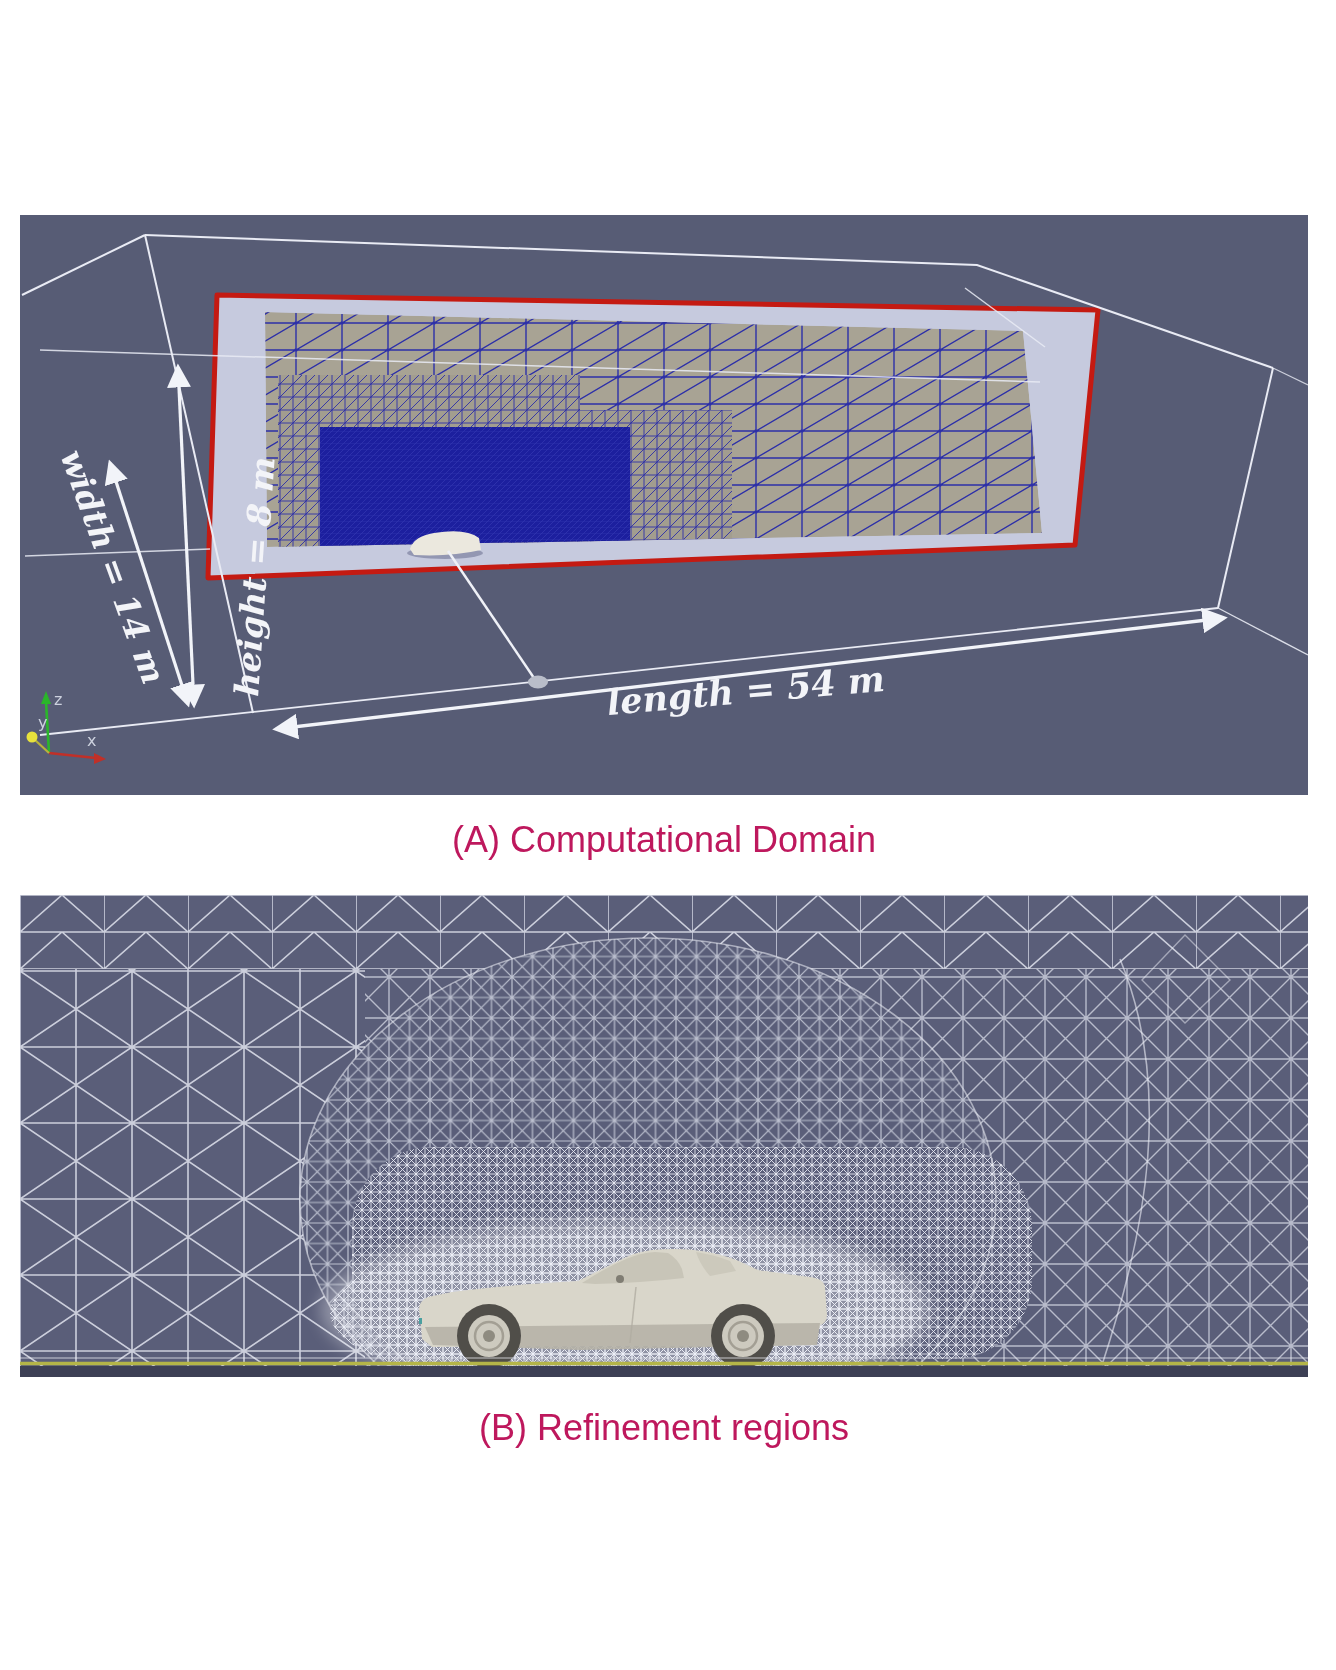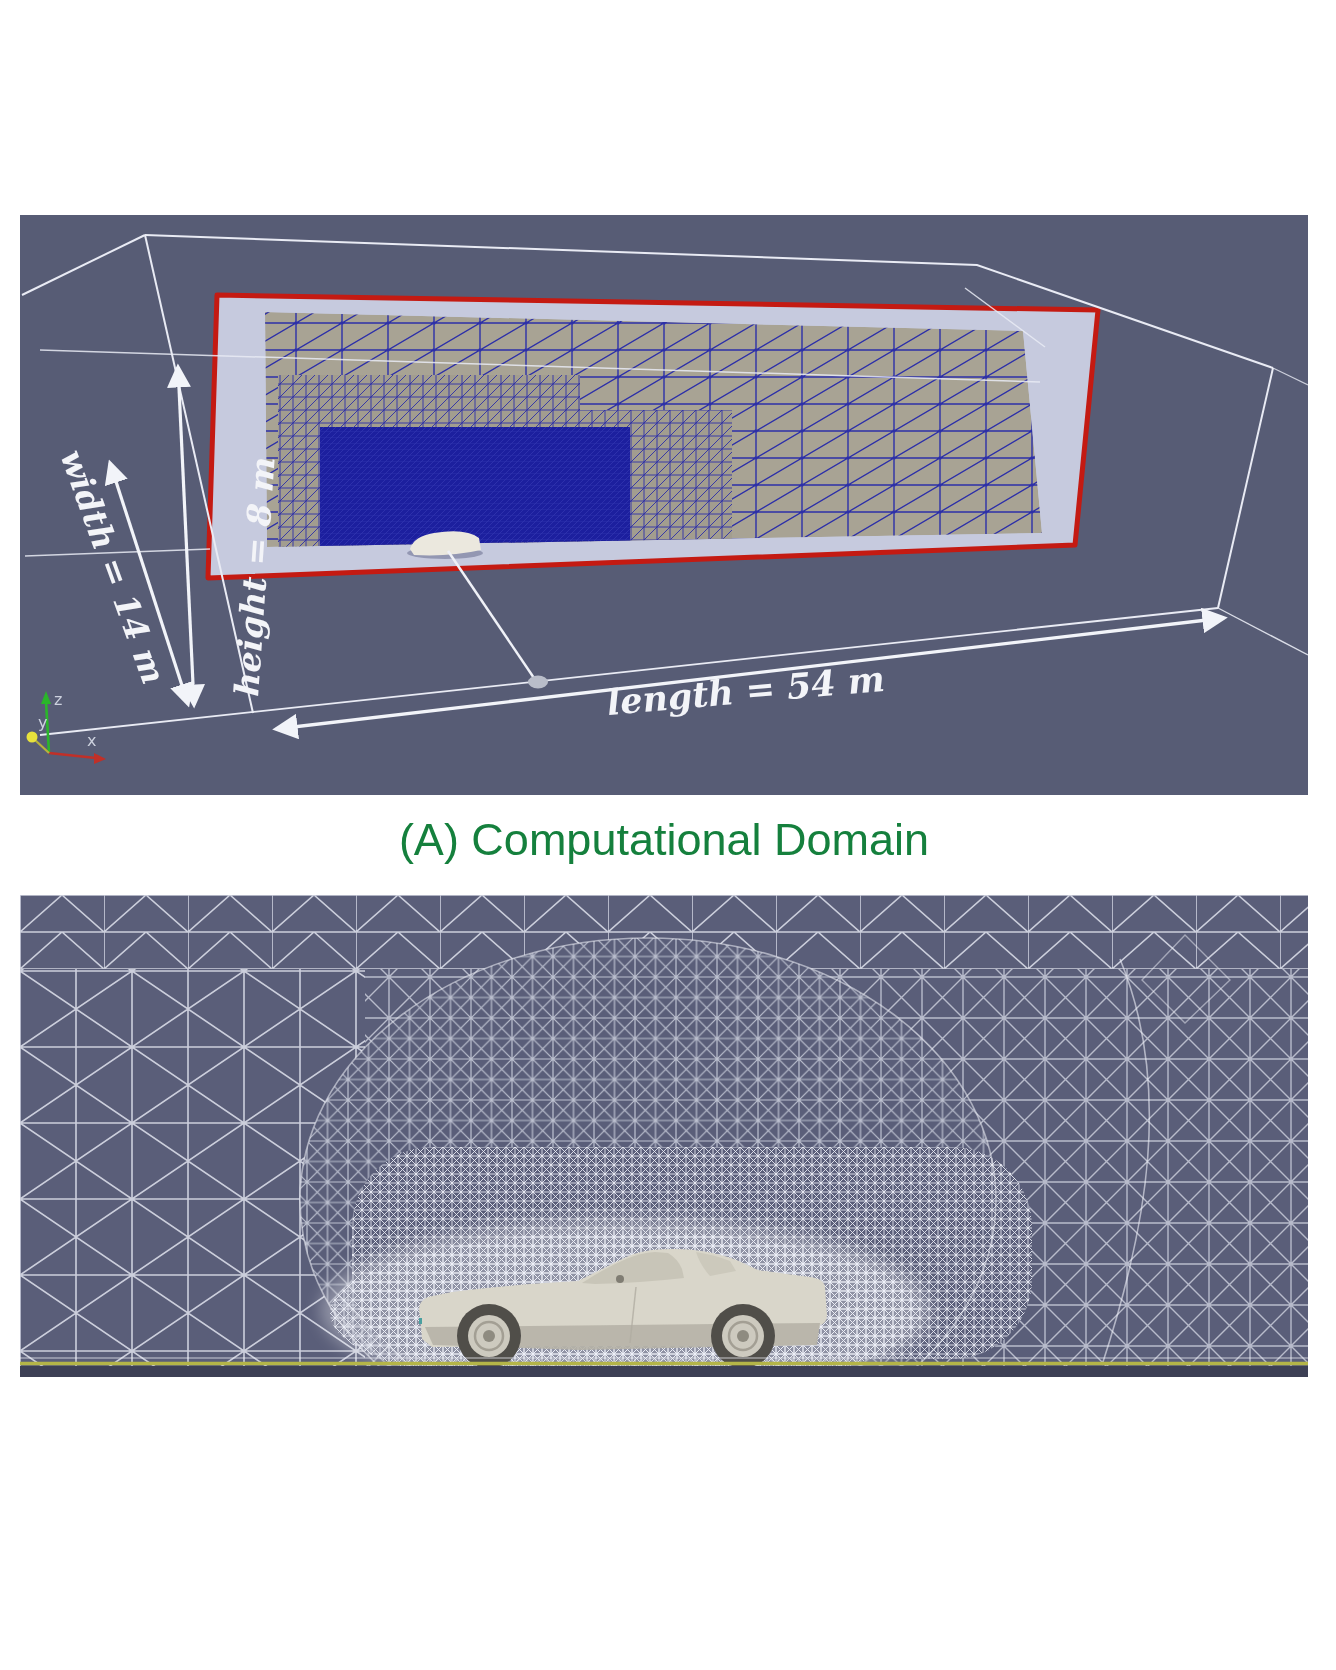--- a/index.html
+++ b/index.html
@@ -1,21 +1,21 @@
 <!DOCTYPE html>
 <html><head>
 <meta charset="utf-8">
 <style>
   html,body{margin:0;padding:0;background:#ffffff;}
   .fig{position:relative;width:1336px;height:1670px;background:#ffffff;overflow:hidden;
        font-family:"Liberation Sans",sans-serif;}
   .panel{position:absolute;left:20px;width:1288px;}
   .panel svg{display:block;}
-  .cap{position:absolute;left:20px;width:1288px;text-align:center;color:#15803d;
-       font-size:45px;line-height:52px;font-family:"Liberation Sans",sans-serif;}
+  .cap{position:absolute;left:20px;width:1288px;text-align:center;color:#be185d;
+       font-size:36px;line-height:52px;font-family:"Liberation Sans",sans-serif;}
   .dimlabel{fill:#f3f4f8;font-family:"DejaVu Serif",serif;font-style:italic;font-weight:bold;}
   .axlabel{fill:#ccd1de;font-family:"DejaVu Sans",sans-serif;font-size:16px;}
 </style>
 </head>
 <body>
 
 <div class="fig">
 
   <div class="panel" style="top:215px;height:580px;">
     <svg width="1288" height="580" viewBox="0 0 1288 580">
@@ -183,14 +183,15 @@
       </g>
 
       <g>
         <line x1="0" y1="463" x2="1288" y2="463" stroke="#f0f2f8" stroke-width="1.2" opacity="0.75"></line>
         <line x1="0" y1="468.5" x2="1288" y2="468.5" stroke="#b4b548" stroke-width="3.5"></line>
         <rect x="0" y="471" width="1288" height="11" fill="#3d4055"></rect>
       </g>
     </svg>
   </div>
 
+  <div class="cap" style="top:1402px;">(B) Refinement regions</div>
 
 </div>
 
 </body></html>

